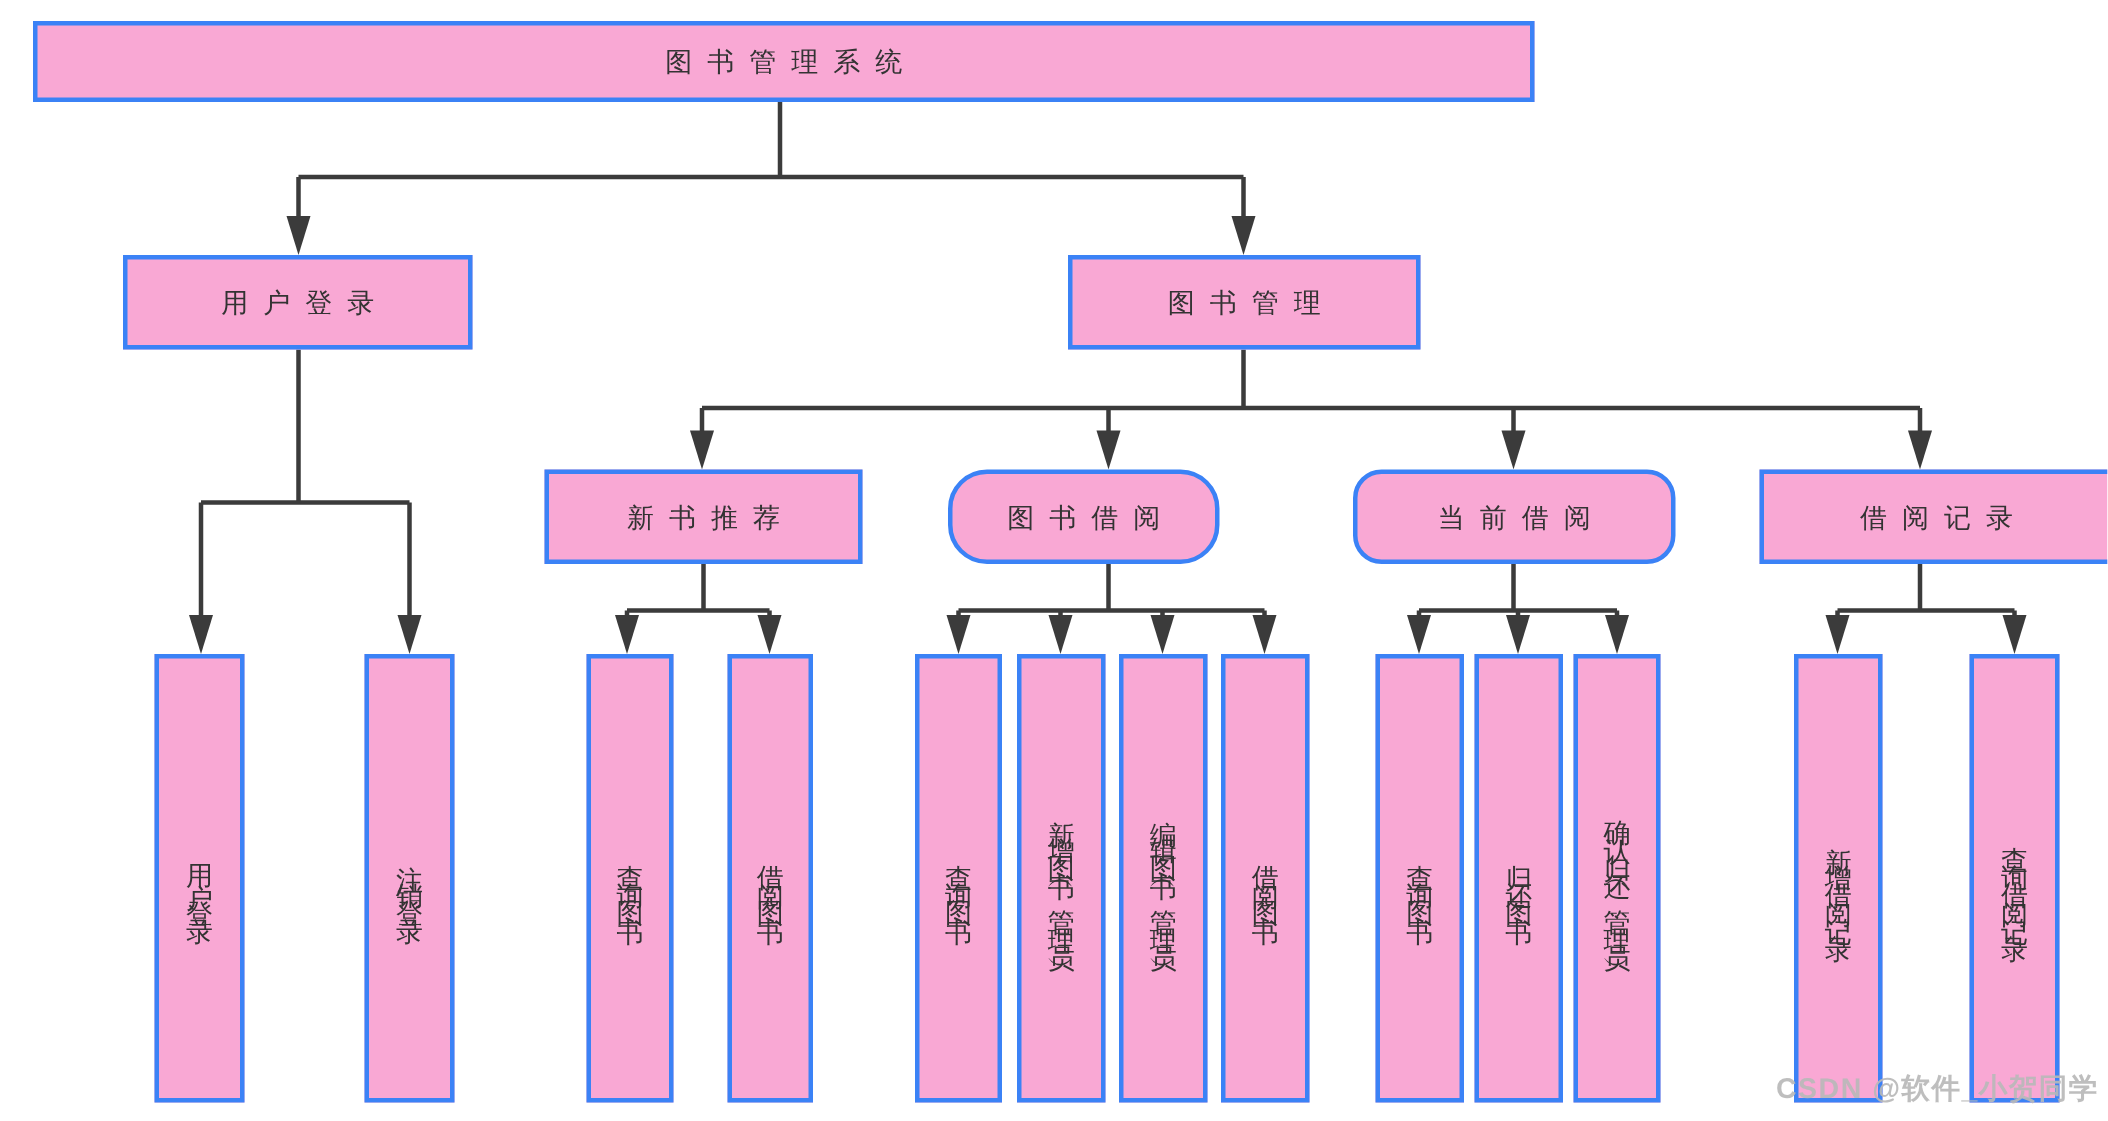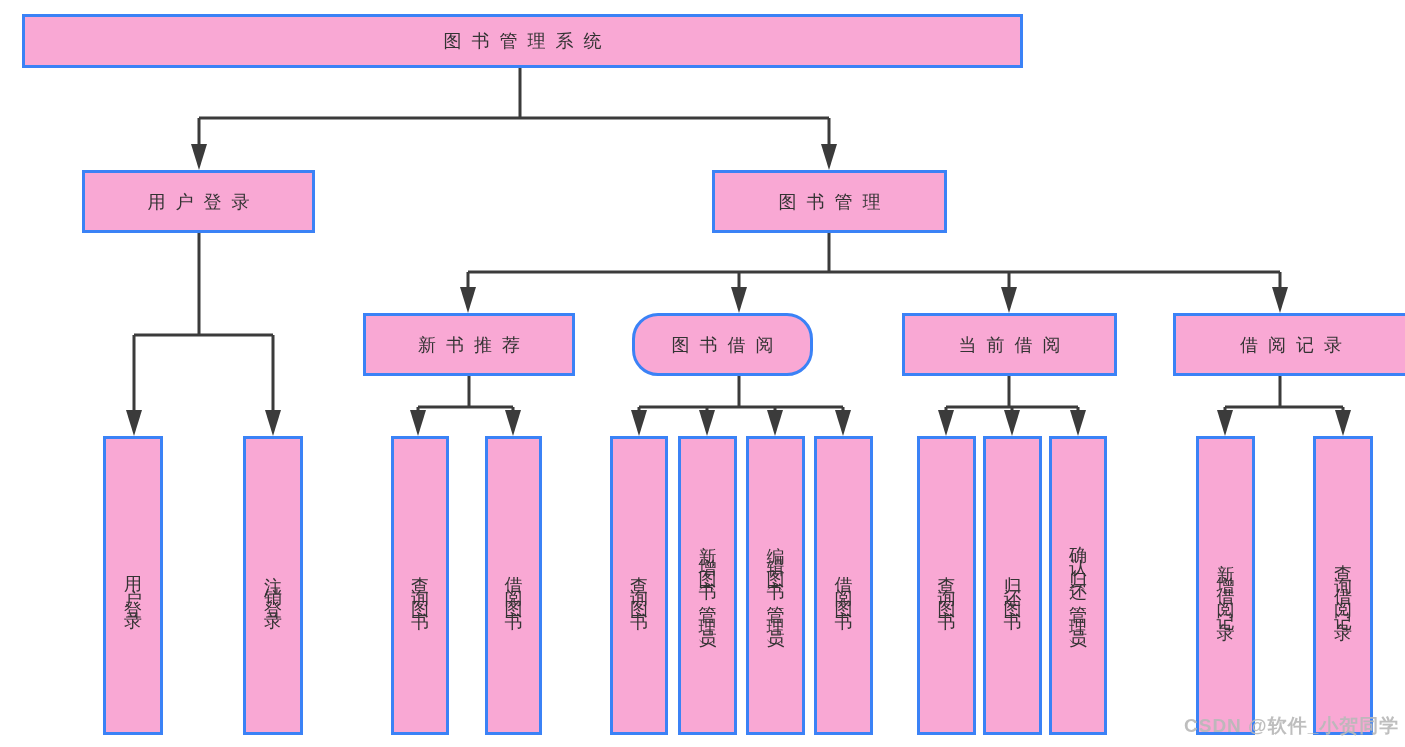--- a/index.html
+++ b/index.html
@@ -96,21 +96,21 @@
     </g>
   </svg>
 
   <div class="node hnode" style="left:22px; top:14px; width:1001px; height:54px;">图书管理系统</div>
 
   <div class="node hnode" style="left:82px; top:170px; width:233px; height:63px;">用户登录</div>
   <div class="node hnode" style="left:712px; top:170px; width:235px; height:63px;">图书管理</div>
 
   <div class="node hnode" style="left:363px; top:313px; width:212px; height:63px;">新书推荐</div>
   <div class="node hnode" style="left:632px; top:313px; width:181px; height:63px;border-radius:26px;">图书借阅</div>
-  <div class="node hnode" style="left:902px; top:313px; width:215px; height:63px;">当前借阅</div>
+  <div class="node hnode" style="left:902px; top:313px; width:215px; height:63px;border-radius:19px;">当前借阅</div>
   <div class="node hnode" style="left:1173px; top:313px; width:236px; height:63px;">借阅记录</div>
 
   <div class="node vnode" style="left:103px; top:436px; width:60px; height:299px;">用户登录</div>
   <div class="node vnode" style="left:243px; top:436px; width:60px; height:299px;">注销登录</div>
 
   <div class="node vnode" style="left:391px; top:436px; width:58px; height:299px;">查询图书</div>
   <div class="node vnode" style="left:485px; top:436px; width:57px; height:299px;">借阅图书</div>
 
   <div class="node vnode" style="left:610px; top:436px; width:58px; height:299px;">查询图书</div>
   <div class="node vnode" style="left:678px; top:436px; width:59px; height:299px;">新增图书（管理员）</div>

